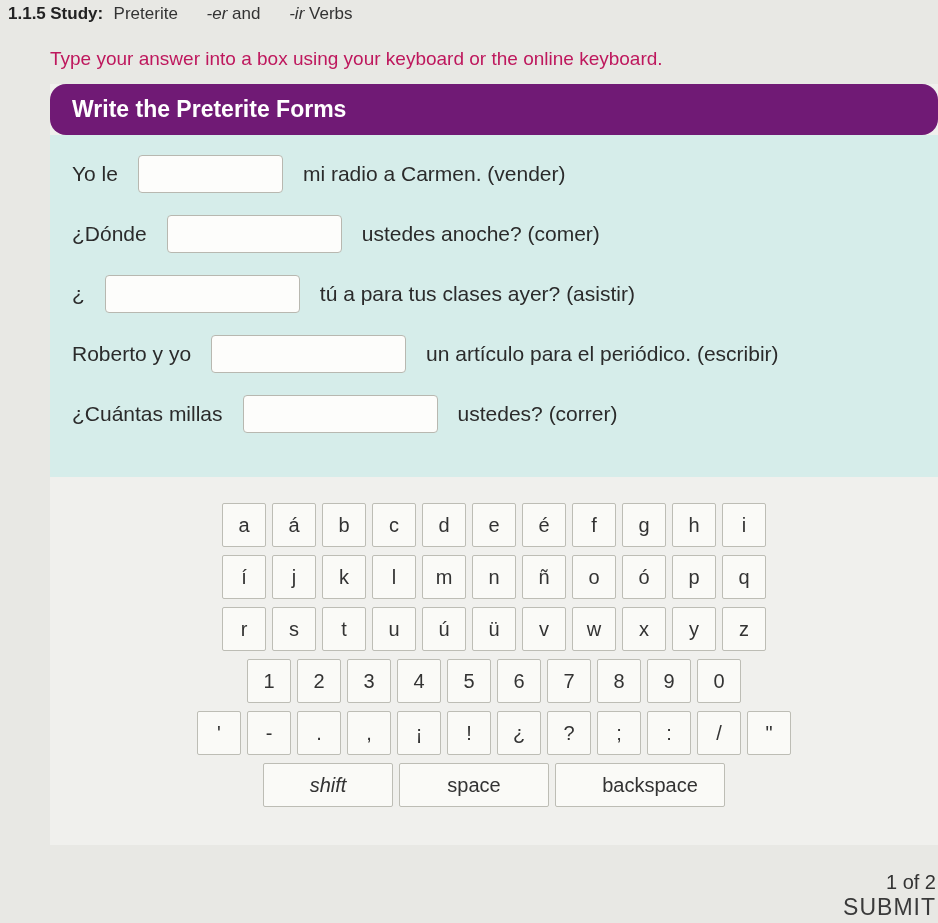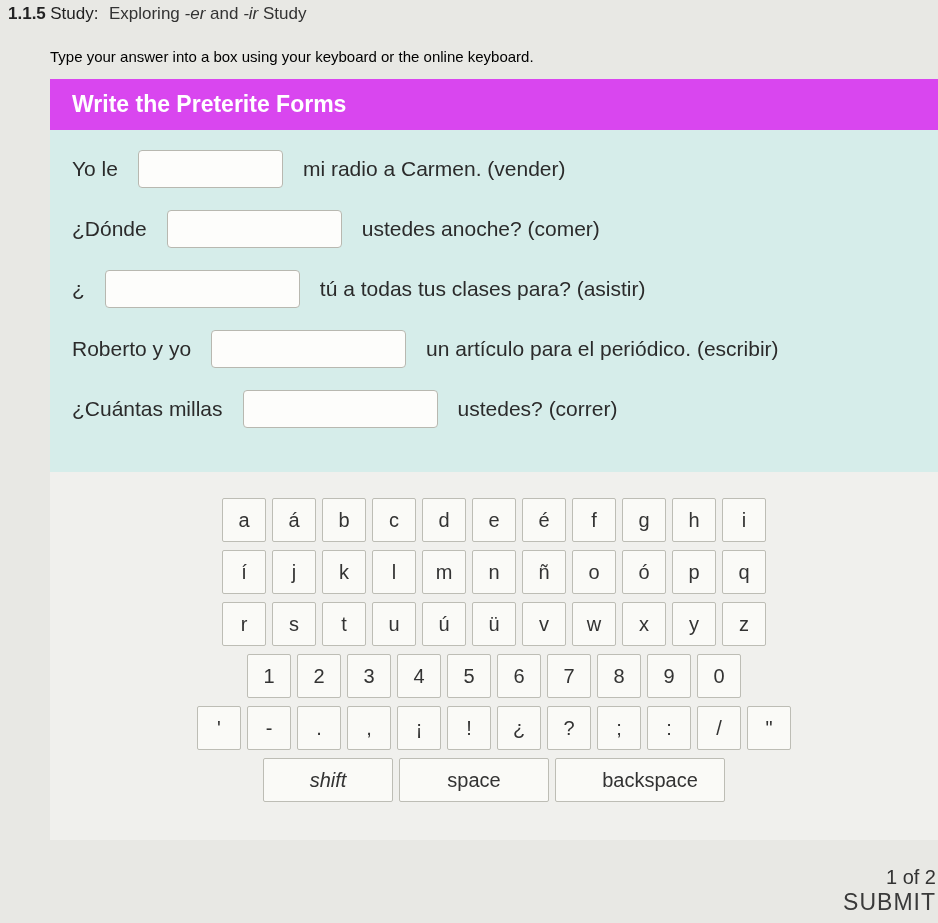--- a/index.html
+++ b/index.html
@@ -13,45 +13,46 @@
   .page-header {
     padding: 4px 8px 10px 8px;
     background: #e8e8e4;
   }
   .page-header .num {
     font-weight: bold;
     font-size: 17px;
     color: #222;
   }
   .page-header .study {
-    font-weight: normal;
+    font-weight: bold;
     font-size: 17px;
     color: #222;
   }
   .page-header .title {
     font-size: 17px;
     color: #333;
     margin-left: 6px;
   }
-  .page-header .italic { font-style: italic; }
+  .page-header .italic { font-style: italic; margin-left: 24px; }
   .instruction {
     padding: 14px 0 14px 50px;
-    font-size: 15px;
-    color: #000000;
+    font-size: 19px;
+    color: #be185d;
   }
   .panel {
     margin-left: 50px;
     background: #f0f0ed;
   }
   .panel-header {
-    background: #d946ef;
+    background: #701a75;
     color: #fff;
     font-weight: bold;
     font-size: 23px;
     padding: 12px 22px;
+    border-radius: 16px;
   }
   .questions {
     background: #d6edea;
     padding: 20px 22px 22px 22px;
   }
   .qrow {
     display: flex;
     flex-wrap: wrap;
     align-items: center;
     gap: 20px;
@@ -114,21 +115,21 @@
     color: #3a3a3a;
   }
 </style>
 </head>
 <body>
 
 <div class="page-header">
   <span class="num">1.1.5</span>
   <span class="study">Study:</span>
   <span class="title">
-    <span>Exploring </span><span class="italic">-er</span><span> and </span><span class="italic">-ir</span><span> Study</span>
+    <span>Preterite </span><span class="italic">-er</span><span> and </span><span class="italic">-ir</span><span> Verbs</span>
   </span>
 </div>
 
 <div class="instruction">Type your answer into a box using your keyboard or the online keyboard.</div>
 
 <div class="panel">
   <div class="panel-header">Write the Preterite Forms</div>
 
   <div class="questions">
 
@@ -140,21 +141,21 @@
 
     <div class="qrow">
       <span>¿Dónde</span>
       <input class="answer-box w-med" type="text" style="">
       <span>ustedes anoche? (comer)</span>
     </div>
 
     <div class="qrow">
       <span>¿</span>
       <input class="answer-box w-large" type="text" style="">
-      <span>tú a todas tus clases para? (asistir)</span>
+      <span>tú a para tus clases ayer? (asistir)</span>
     </div>
 
     <div class="qrow">
       <span>Roberto y yo</span>
       <input class="answer-box w-large" type="text" style="">
       <span>un artículo para el periódico. (escribir)</span>
     </div>
 
     <div class="qrow">
       <span>¿Cuántas millas</span>

